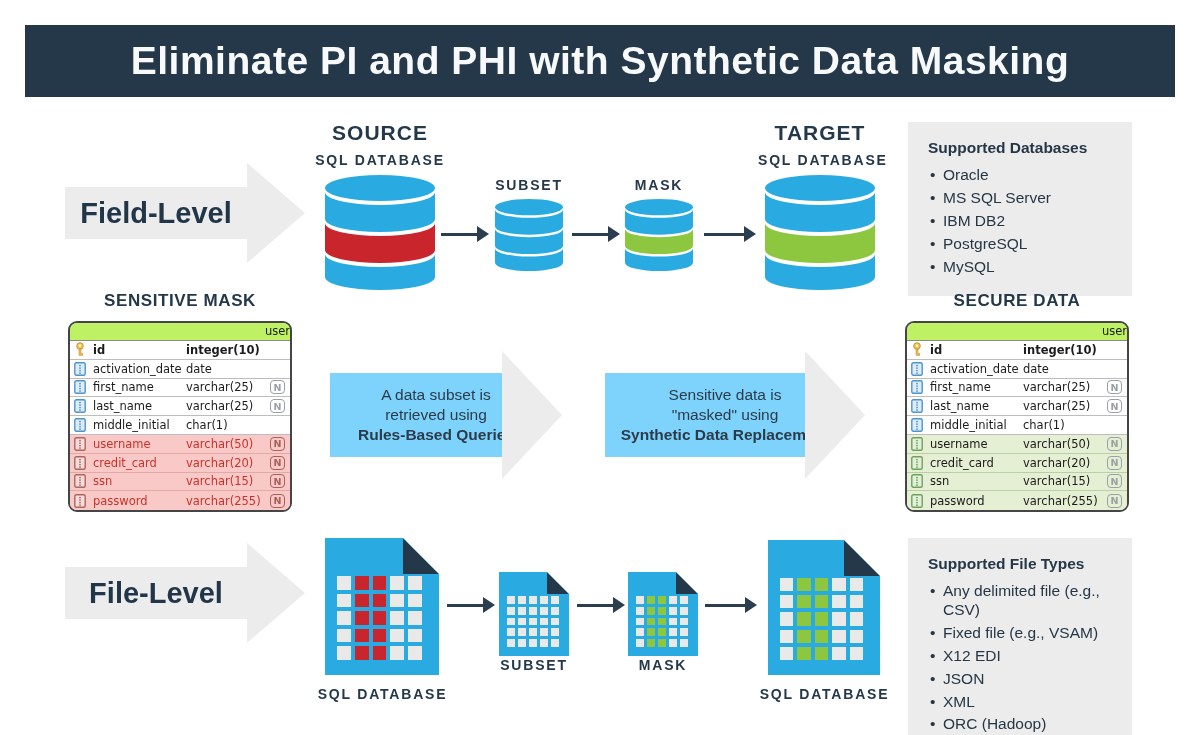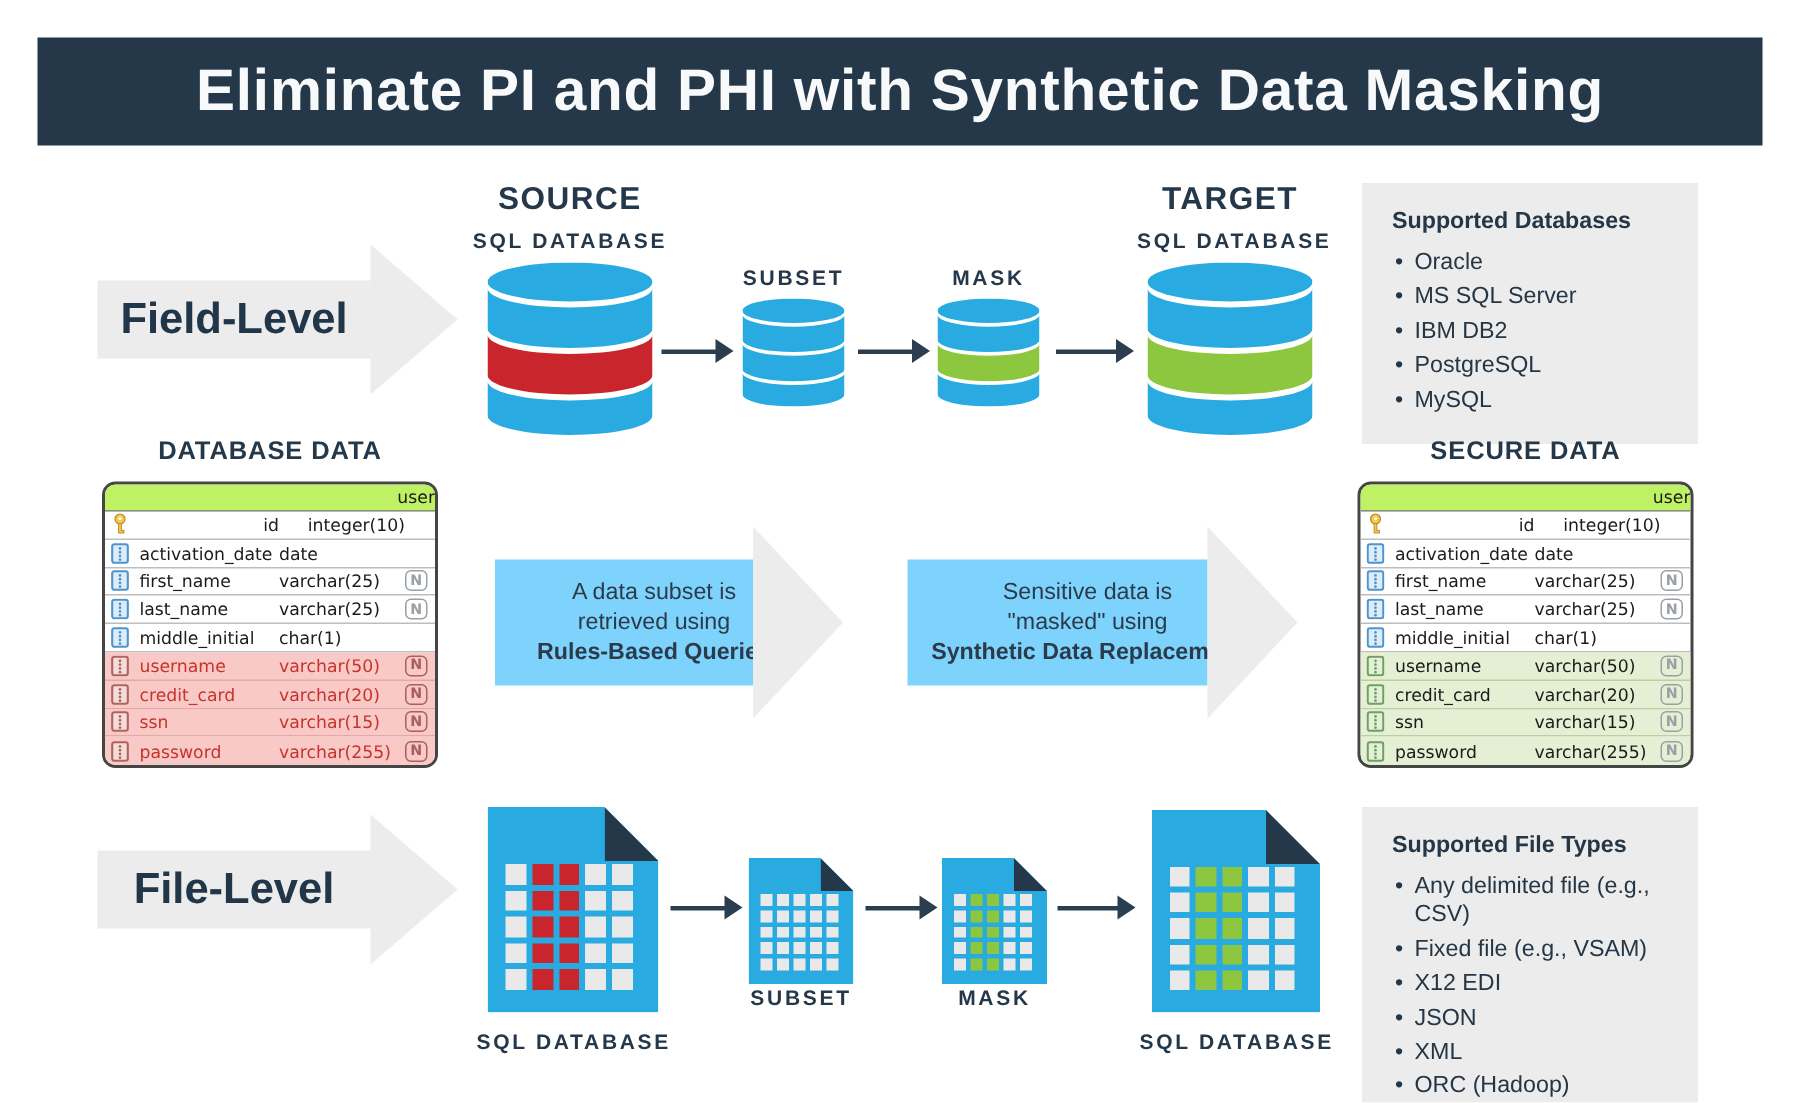--- a/index.html
+++ b/index.html
@@ -51,21 +51,21 @@
     font-family:"DejaVu Sans", sans-serif; font-size:11.5px; color:#1b1b1b; }
   .tbl-title { height:18px; line-height:17px; text-align:right; font-size:11.5px; border-bottom:1px solid #8a8a8a; background:#bef264;padding-left:48px; }
   .trow { display:flex; align-items:center; height:18.8px; padding:0 5px 0 4px; border-bottom:1px solid #bdbdbd; }
   .trow:last-child { border-bottom:none; }
   .ticon { width:17px; display:flex; align-items:center; }
   .tname { flex:1; padding-left:2px; }
   .ttype { width:84px; }
   .nbadge { width:15px; height:14px; border:1.6px solid #9aa0a6; border-radius:4px; color:#9aa0a6;
     font-size:9.5px; font-weight:bold; display:flex; align-items:center; justify-content:center; }
   .nspacer { width:15px; }
-  .trow.bold .tname, .trow.bold .ttype { font-weight:normal;text-align:right; }
+  .trow.bold .tname, .trow.bold .ttype { font-weight:bold; }
   .trow.hl-red { background:#f8c9c6; color:#c8342c; border-bottom-color:#e5a9a5; }
   .trow.hl-red .nbadge { border-color:#a9605a; color:#a9605a; }
   .trow.hl-green { background:#e4efd3; border-bottom-color:#b9cfa5; }
 
   
   .file-icon { position:absolute; background:#29abe2;
     clip-path:polygon(0 0, calc(100% - var(--f)) 0, 100% var(--f), 100% 100%, 0 100%); }
   .file-icon .flap { position:absolute; top:0; right:0; width:var(--f); height:var(--f);
     background:#24384a; clip-path:polygon(0 0, 100% 100%, 0 100%); }
   .file-grid { position:absolute; display:grid; grid-template-columns:repeat(5,1fr); grid-auto-rows:1fr; }
@@ -132,21 +132,21 @@
     <h3>Supported Databases</h3>
     <ul>
       <li>Oracle</li>
       <li>MS SQL Server</li>
       <li>IBM DB2</li>
       <li>PostgreSQL</li>
       <li>MySQL</li>
     </ul>
   </div>
 
-  <div class="sec-head" style="left:68px; top:291px; width:224px;">DATABASE DATA</div>
+  <div class="sec-head" style="left:68px; top:291px; width:224px;">SENSITIVE MASK</div>
   <div class="sec-head" style="left:905px; top:291px; width:224px;">SECURE DATA</div>
 
   <div class="db-table" style="left:68px; top:321px;">
     <div class="tbl-title">user</div>
     <div class="trow bold">
       <span class="ticon">
           <svg width="12" height="15" viewBox="0 0 12 15">
             <circle cx="6" cy="4" r="3.3" fill="#f5c84c" stroke="#c08f2f" stroke-width=".9"></circle>
             <circle cx="6" cy="3.7" r="1.1" fill="#fff"></circle>
             <path d="M5.1 7 h1.8 v4.6 h1.7 v1.7 H5.1 Z" fill="#f5c84c" stroke="#c08f2f" stroke-width=".7"></path>

